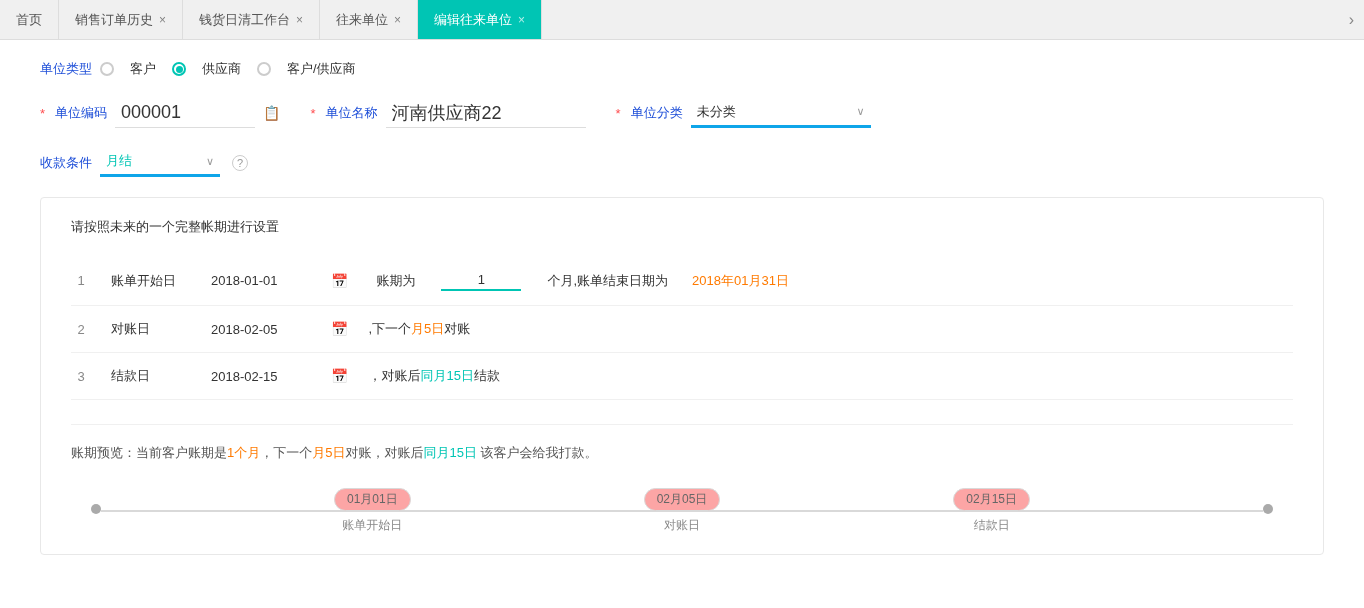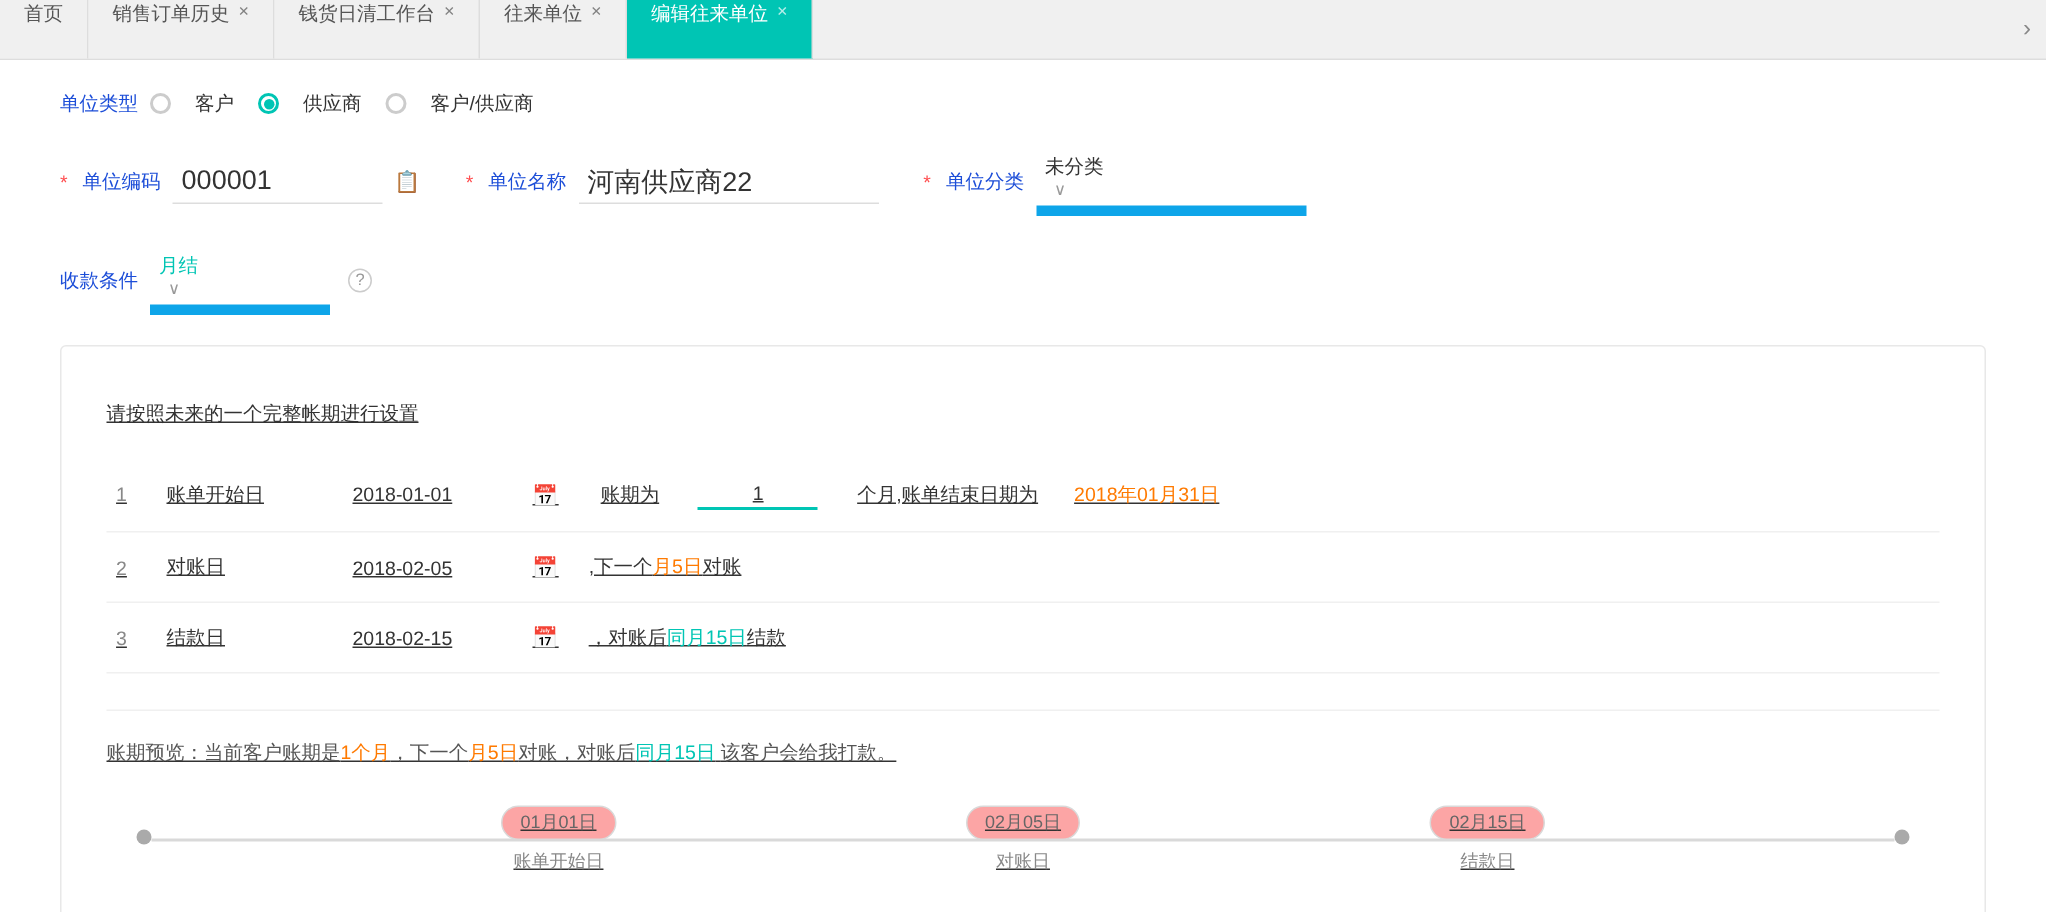--- a/index.html
+++ b/index.html
@@ -8,21 +8,21 @@
     
     .tab-bar {
       display: flex;
       align-items: stretch;
       background: #f0f0f0;
       border-bottom: 1px solid #ddd;
       height: 40px;
     }
     .tab {
       display: flex;
-      align-items: flex-start;
+      align-items: center;
       padding: 0 16px;
       cursor: pointer;
       font-size: 13px;
       color: #555;
       border-right: 1px solid #ddd;
       background: #f0f0f0;
       white-space: nowrap;
       gap: 6px;
       position: relative;
     }
@@ -79,25 +79,24 @@
       border-bottom: 1px solid #ddd;
       outline: none;
       padding: 4px 6px;
       font-size: 18px;
       color: #333;
       background: transparent;
       width: 160px;
     }
     .form-select-wrapper {
       display: flex;
-      align-items: flex-start;
-      border-bottom: 7px solid #0ea5e9;
+      align-items: center;
+      border-bottom: 3px solid #0ea5e9;
       padding: 4px 6px;
       min-width: 140px;
-      flex-direction: column;
     }
     .form-select-value {
       flex: 1;
       color: #00c5b4;
       font-size: 13px;
     }
     .select-arrow {
       color: #999;
       font-size: 11px;
       margin-left: 6px;
@@ -137,23 +136,22 @@
       width: 7px;
       height: 7px;
       background: #00c5b4;
       border-radius: 50%;
     }
 
     
     .section-box {
       border: 1px solid #e8e8e8;
       border-radius: 4px;
-      padding: 36px 30px;
+      padding: 20px 30px;
       margin-top: 4px;
-      text-decoration: underline;
     }
     .section-title {
       font-size: 13px;
       color: #333;
       margin-bottom: 20px;
     }
     .step-row {
       display: flex;
       align-items: center;
       padding: 14px 0;
@@ -167,21 +165,20 @@
       font-size: 13px;
       text-align: center;
     }
     .step-name {
       width: 80px;
       color: #333;
     }
     .step-date {
       color: #333;
       width: 100px;
-      margin-left: 24px;
     }
     .highlight-orange { color: #ff7a00; }
     .highlight-teal { color: #00c5b4; }
     .preview-text {
       font-size: 13px;
       color: #555;
       margin-bottom: 24px;
       line-height: 1.8;
     }
     .timeline-line {

